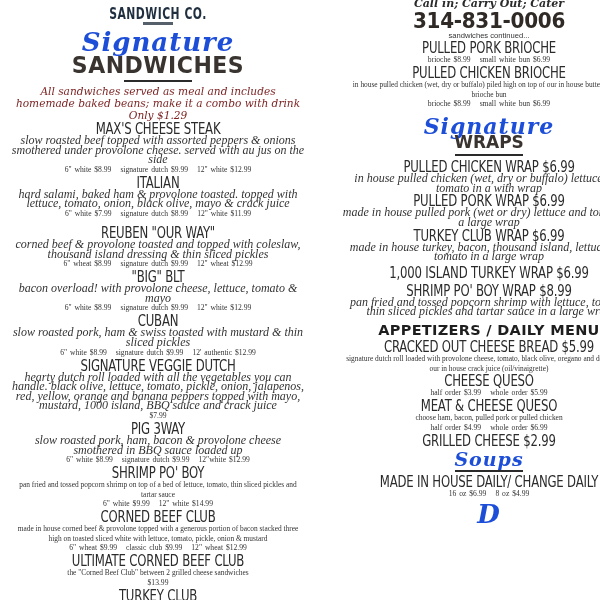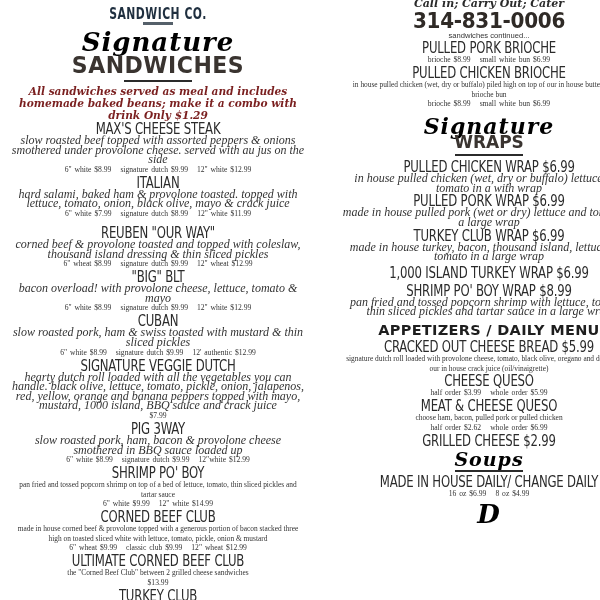--- a/index.html
+++ b/index.html
@@ -5,25 +5,25 @@
   * { margin: 0; padding: 0; box-sizing: border-box; }
   html, body { width: 600px; height: 600px; overflow: hidden; background: #ffffff; }
   body { position: relative; font-family: "Liberation Serif", serif; color: #2b2b2b; }
   .col { position: absolute; top: 0; text-align: center; }
   .col-left { left: 8px; width: 300px; }
   .col-right { left: 300px; width: 300px; margin-left: 39px; }
 
   .logo { font-family: "DejaVu Sans Condensed", "DejaVu Sans", sans-serif; font-weight: bold; color: #1f2f3f; font-size: 12px; letter-spacing: 0.5px; line-height: 12px; margin-top: 8px; transform: scaleY(1.25); }
   .logo-sub { height: 3px; width: 30px; margin: 2px auto 0; background: #55606a; }
 
-  .script { font-family: "DejaVu Serif", serif; font-style: italic; color: #000000; font-weight: bold; letter-spacing: 1px; }
+  .script { font-family: "DejaVu Serif", serif; font-style: italic; color: #1d4ed8; font-weight: bold; letter-spacing: 1px; }
   .script-big { font-size: 26px; line-height: 26px; margin-top: 4px; }
   .block-title { font-family: "DejaVu Sans", sans-serif; font-weight: 900; font-size: 22px; line-height: 22px; color: #3a3430; letter-spacing: 0.5px; transform: scaleY(1.05); }
   .rule { width: 68px; height: 2px; background: #2b2b2b; margin: 3px auto 3px; }
-  .notice { font-family: "DejaVu Serif", serif; font-style: italic; font-weight: bold; color: #7a1f1f; font-size: 10.6px; line-height: 12px; padding: 0 4px; }
+  .notice { font-family: "DejaVu Serif", serif; font-style: italic; font-weight: normal; color: #7a1f1f; font-size: 10.6px; line-height: 12px; padding: 0 4px; }
 
   .item-name { font-family: "DejaVu Sans Condensed", "Liberation Sans Narrow", "Liberation Sans", sans-serif; font-size: 13px; line-height: 15px; color: #2b2b2b; transform: scaleY(1.15); letter-spacing: -0.2px; font-stretch: condensed; }
   .item-desc-i { font-family: "Liberation Serif", serif; font-style: italic; font-size: 12px; line-height: 9.6px; color: #333; padding: 0 3px; }
   .item-desc { font-family: "Liberation Serif", serif; font-size: 7.4px; line-height: 9.6px; color: #333; padding: 0 3px; }
   .prices { font-family: "Liberation Serif", serif; font-size: 7.6px; line-height: 10px; color: #333; word-spacing: 1px; }
   .prices span + span { margin-left: 9px; }
 
   .phone-tagline { font-family: "DejaVu Serif", serif; font-style: italic; font-weight: bold; font-size: 11px; line-height: 10px; color: #2b2b2b; margin-top: -1px; }
   .phone { font-family: "DejaVu Sans", sans-serif; font-weight: bold; font-size: 20px; line-height: 22px; color: #2f2a26; letter-spacing: -0.3px; transform: scaleY(1.1); }
   .continued { font-family: "Liberation Sans", sans-serif; font-size: 7.6px; line-height: 9px; color: #333; }
@@ -185,21 +185,21 @@
   <div>
     <div class="item-name">CHEESE QUESO</div>
     <div class="prices">
       <span>half order $3.99</span><span>whole order $5.99</span>
     </div>
   </div>
   <div>
     <div class="item-name">MEAT &amp; CHEESE QUESO</div>
     <div class="item-desc">choose ham, bacon, pulled pork or pulled chicken</div>
     <div class="prices">
-      <span>half order $2.62</span><span>whole order $6.99</span>
+      <span>half order $4.99</span><span>whole order $6.99</span>
     </div>
   </div>
   <div>
     <div class="item-name">GRILLED CHEESE $2.99</div>
   </div>
 
   <div class="script soups-script">Soups</div>
   <div class="soup-rule"></div>
   <div>
     <div class="item-name">MADE IN HOUSE DAILY/ CHANGE DAILY</div>

